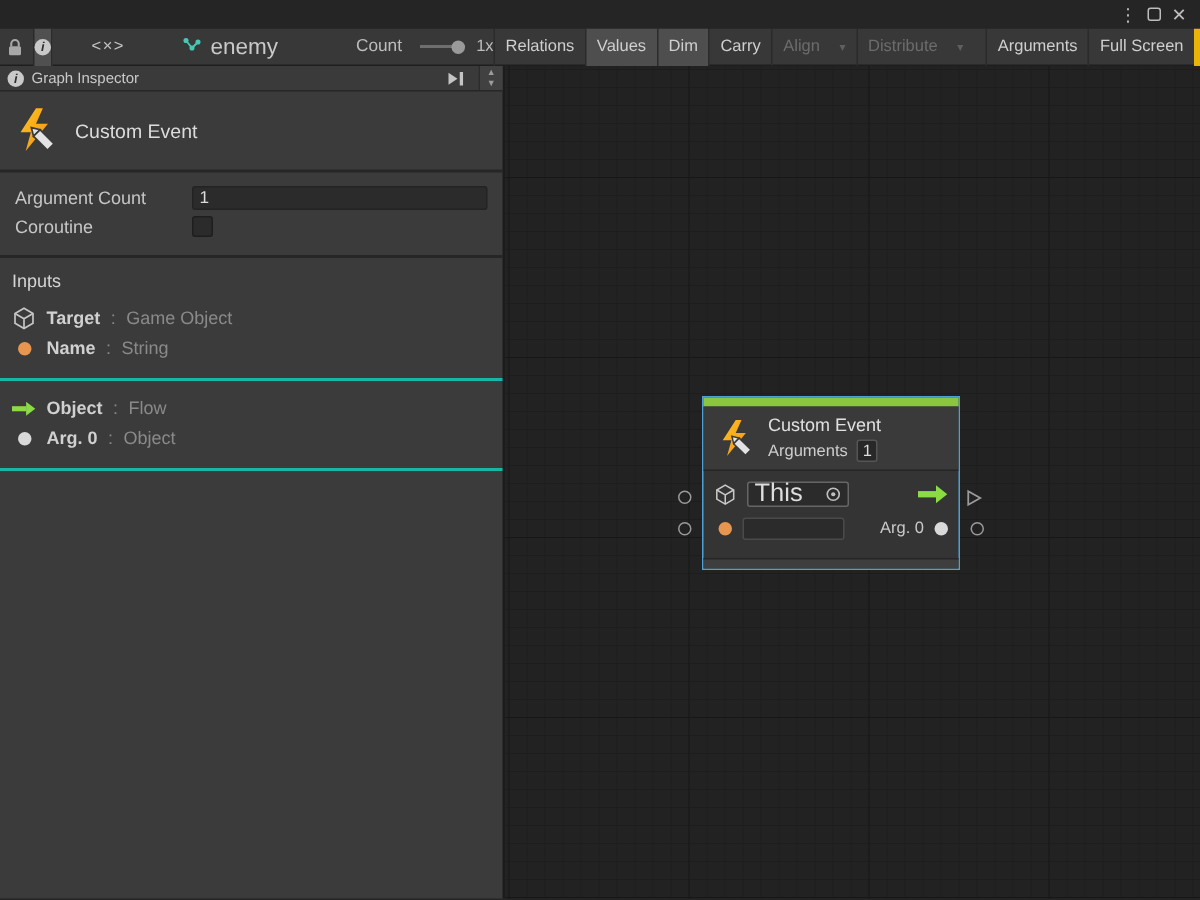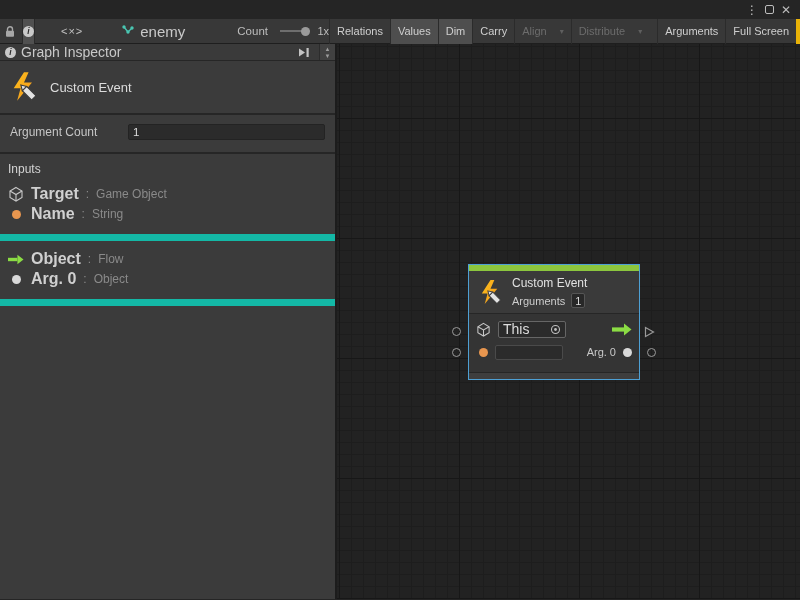--- a/index.html
+++ b/index.html
@@ -34,41 +34,41 @@
   .gbtn .dd{font-size:8px;color:#8a8a8a;margin-top:1px;}
   .gbtn.disabled .dd{color:#5f5f5f;}
   .group-gap{width:8px;}
 
   
   .main{display:flex;height:555px;}
 
   
   .inspector{width:337px;background:#3b3b3b;border-right:2px solid #1c1c1c;display:flex;flex-direction:column;}
   .insp-header{height:17px;background:#3a3a3a;border-bottom:1px solid #262626;display:flex;align-items:center;padding-left:5px;gap:5px;}
-  .insp-title{font-size:14px;color:#c9c9c9;flex:0 0 auto;}
+  .insp-title{font-size:10px;color:#c9c9c9;flex:0 0 auto;}
   .insp-spacer{flex:1;}
   .info-circle{width:11px;height:11px;border-radius:50%;background:#c9c9c9;color:#2e2e2e;font-size:8.5px;font-weight:bold;display:flex;align-items:center;justify-content:center;font-style:italic;}
   .dock-btn{display:flex;align-items:center;padding:0 4px;height:100%;}
   .scroll-col{width:16px;height:100%;border-left:1px solid #2c2c2c;display:flex;flex-direction:column;align-items:center;justify-content:center;gap:1px;background:#414141;}
   .scroll-col .tri{font-size:6px;color:#9c9c9c;line-height:1;}
 
   .unit-head{display:flex;align-items:center;gap:10px;padding:10px 8px;border-bottom:2px solid #262626;}
   .unit-title{font-size:13px;color:#dcdcdc;}
 
   .props{padding:8px 10px 10px 10px;border-bottom:2px solid #262626;}
   .prop-row{display:flex;align-items:center;height:18px;margin-bottom:1px;}
   .prop-label{width:118px;color:#c6c6c6;font-size:12px;}
   .field{flex:1;height:16px;background:#2b2b2b;border:1px solid #232323;border-radius:2px;color:#dcdcdc;font-size:11.5px;padding:0 4px;line-height:14px;}
   .checkbox{width:14px;height:14px;background:#2b2b2b;border:1px solid #1e1e1e;border-radius:2px;}
 
-  .io-section{padding:8px 8px 10px 8px;border-bottom:7px solid #14b8a6;}
+  .io-section{padding:8px 8px 10px 8px;border-bottom:2px solid #14b8a6;}
   .io-title{color:#d4d4d4;font-size:12px;margin-bottom:8px;}
   .io-row{display:flex;align-items:center;gap:7px;height:20px;}
   .io-icon{width:16px;display:flex;align-items:center;justify-content:center;}
-  .io-name{color:#d0d0d0;font-weight:bold;font-size:16px;}
+  .io-name{color:#d0d0d0;font-weight:bold;font-size:12px;}
   .io-sep,.io-type{color:#8a8a8a;font-size:12px;}
   .dot{border-radius:50%;}
   .dot.orange{width:9px;height:9px;background:#e8964f;}
   .dot.gray{width:9px;height:9px;background:#d9d9d9;}
 
   
   .canvas{position:relative;flex:1;background-color:#222222;
     background-image:
       linear-gradient(to right,#171717 1px,transparent 1px),
       linear-gradient(to bottom,#171717 1px,transparent 1px),
@@ -80,21 +80,21 @@
   
   .node{position:absolute;left:131px;top:220px;width:172px;height:116px;border:1px solid #4ea0d4;display:flex;flex-direction:column;background:#343434;}
   .node-colorbar{height:6px;background:#8cc63e;}
   .node-header{background:#3a3a3a;display:flex;align-items:center;gap:8px;padding:5px 8px;}
   .node-title{font-size:12px;color:#e0e0e0;white-space:nowrap;}
   .node-args-row{display:flex;align-items:center;gap:6px;margin-top:3px;}
   .node-args-label{font-size:11px;color:#cdcdcd;}
   .mini-field{min-width:14px;height:15px;background:#282828;border:1px solid #555;border-radius:2px;color:#ddd;font-size:11px;display:flex;align-items:center;justify-content:center;padding:0 3px;}
   .node-body{border-top:1px solid #262626;padding:5px 7px 4px 7px;display:flex;flex-direction:column;gap:3px;flex:1;}
   .node-row{display:flex;align-items:center;gap:7px;height:20px;}
-  .this-select{width:68px;height:17px;background:#2b2b2b;border:1px solid #666;border-radius:2px;display:flex;align-items:center;justify-content:space-between;padding:0 4px;color:#ddd;font-size:14px;}
+  .this-select{width:68px;height:17px;background:#2b2b2b;border:1px solid #666;border-radius:2px;display:flex;align-items:center;justify-content:space-between;padding:0 4px;color:#ddd;font-size:17px;}
   .arg-field{width:68px;height:15px;background:#2b2b2b;border:1px solid #4a4a4a;border-radius:2px;}
   .node-arg-label{font-size:11px;color:#c9c9c9;margin-left:auto;}
   .node-footer{height:7px;background:#3e3e3e;border-top:1px solid #262626;}
   .flex1{flex:1;}
 
   
   .port-circle{position:absolute;width:9px;height:9px;border:1px solid #9a9a9a;border-radius:50%;background:transparent;}
   .port-tri{position:absolute;}
 </style>
 </head>
@@ -209,20 +209,24 @@
               </g>
           </svg>
         </span>
         <span class="unit-title">Custom Event</span>
       </div>
 
       <div class="props">
         <div class="prop-row">
           <span class="prop-label">Argument Count</span>
           <div class="field">1</div>
+        </div>
+        <div class="prop-row" style="margin-bottom:0">
+          <span class="prop-label">Coroutine</span>
+          <div class="checkbox"></div>
         </div>
       </div>
 
       <div class="io-section">
         <div class="io-title">Inputs</div>
         <div class="io-row">
           <span class="io-icon">
             <svg width="16" height="16" viewBox="0 0 16 16" fill="none" stroke="#c8c8c8" stroke-width="1.1">
                 <path d="M8 1.5L14 5v6.5L8 15 2 11.5V5z"></path>
                 <path d="M2 5l6 3.5L14 5M8 8.5V15"></path>

